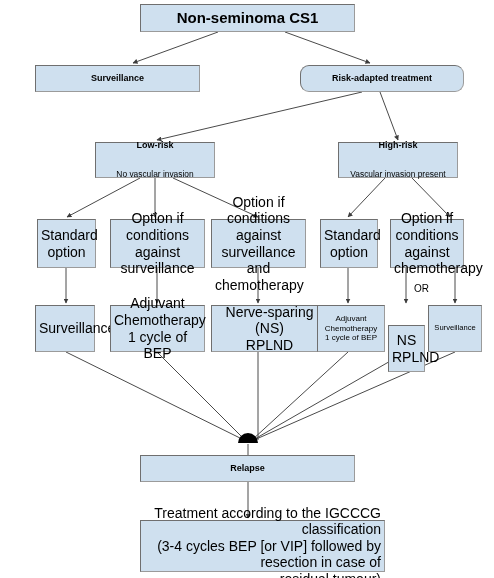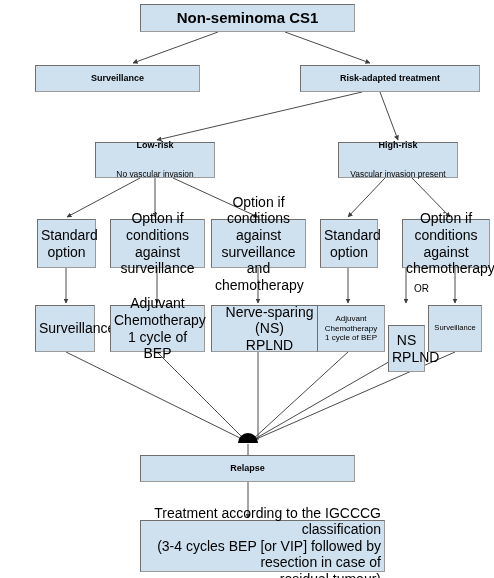--- a/index.html
+++ b/index.html
@@ -116,21 +116,21 @@
   </svg>
 
   <div class="node t-title" style="left:140px; top:4px; width:215px; height:28px;">
     <span class="inner">Non-seminoma CS1</span>
   </div>
 
   <div class="node t-head bold" style="left:35px; top:65px; width:165px; height:27px;">
     <span class="inner">Surveillance</span>
   </div>
 
-  <div class="node t-head bold" style="left:300px; top:65px; width:180px; height:27px;">
+  <div class="node t-head bold" style="left:300px; top:65px; width:164px; height:27px;border-radius:9px;">
     <span class="inner">Risk-adapted treatment</span>
   </div>
 
   <div class="node" style="left:338px; top:142px; width:120px; height:36px;">
     <span class="inner">
       <span class="risk-line1">High-risk</span>
       <span class="risk-line2">Vascular invasion present</span>
     </span>
   </div>
 
@@ -155,21 +155,21 @@
     <span class="inner">Option if conditions
 against surveillance
 and chemotherapy</span>
   </div>
 
   <div class="node t-body" style="left:320px; top:219px; width:58px; height:49px;">
     <span class="inner">Standard
 option</span>
   </div>
 
-  <div class="node t-body" style="left:402px; top:219px; width:88px; height:49px;">
+  <div class="node t-body" style="left:390px; top:219px; width:74px; height:49px;">
     <span class="inner">Option if
 conditions against
 chemotherapy</span>
   </div>
 
   <div class="or-label" style="left:414px; top:283px;">OR</div>
 
   <div class="node t-body" style="left:35px; top:305px; width:60px; height:47px;">
     <span class="inner">Surveillance</span>
   </div>

